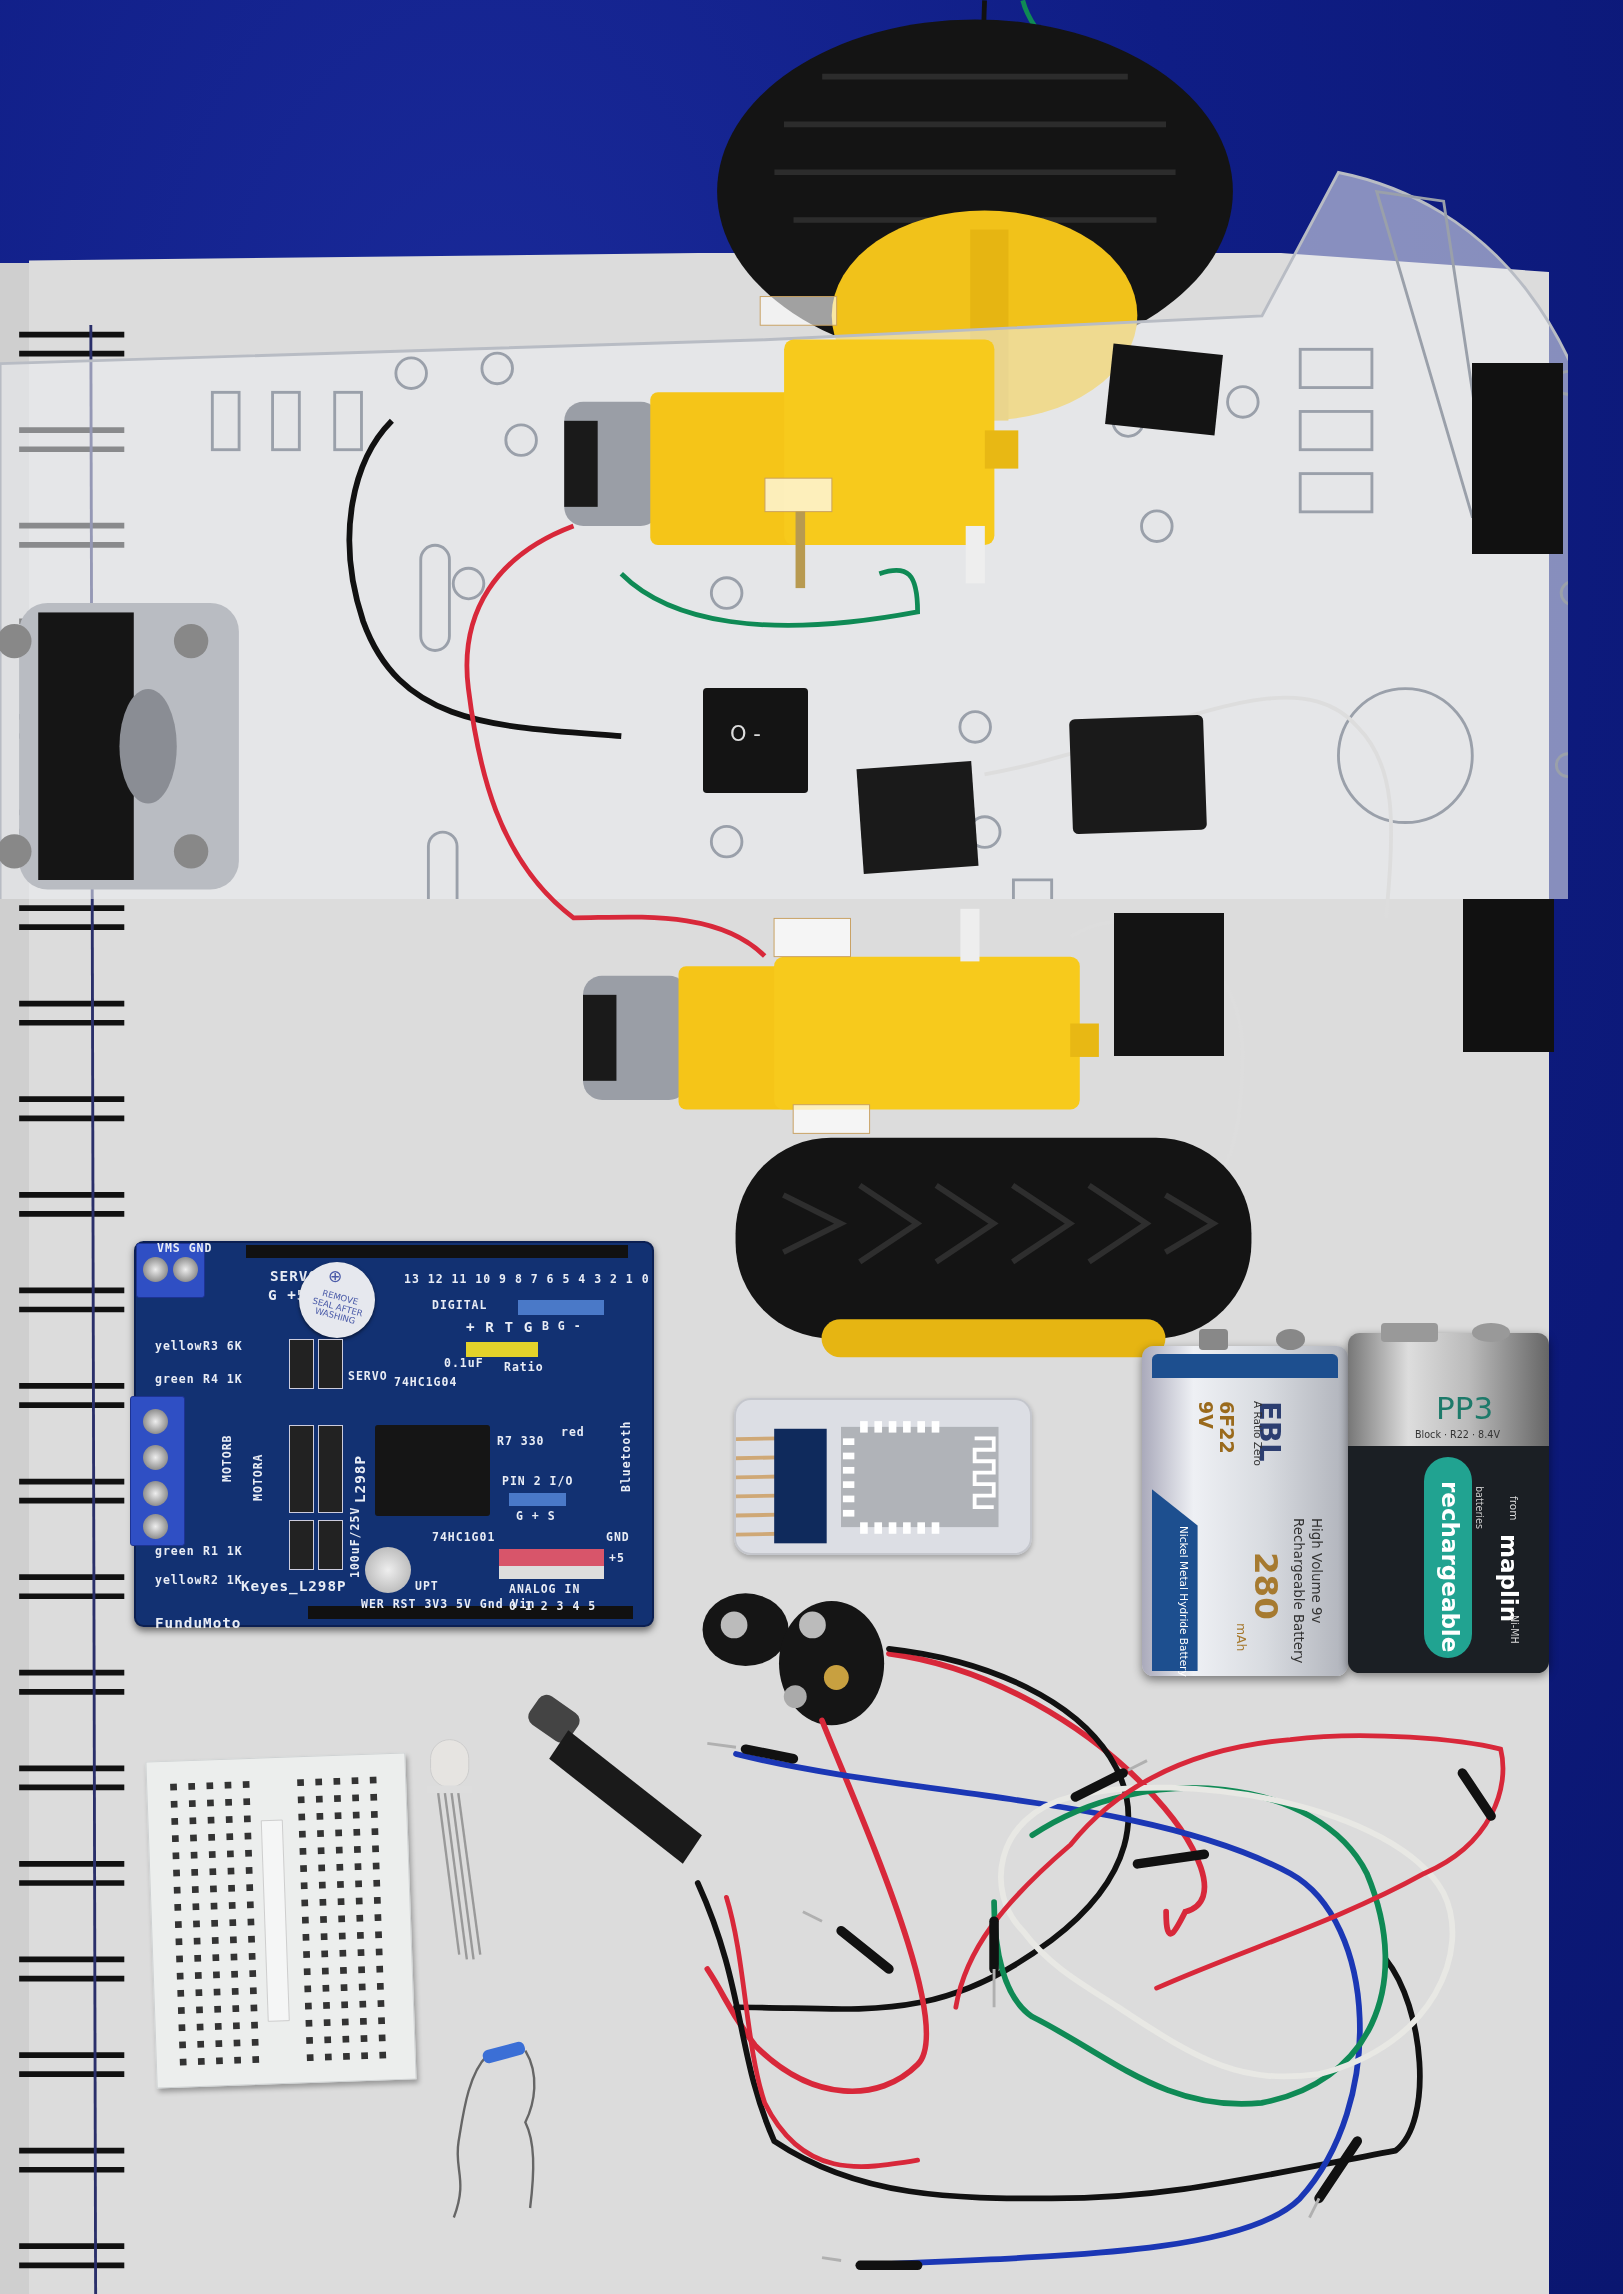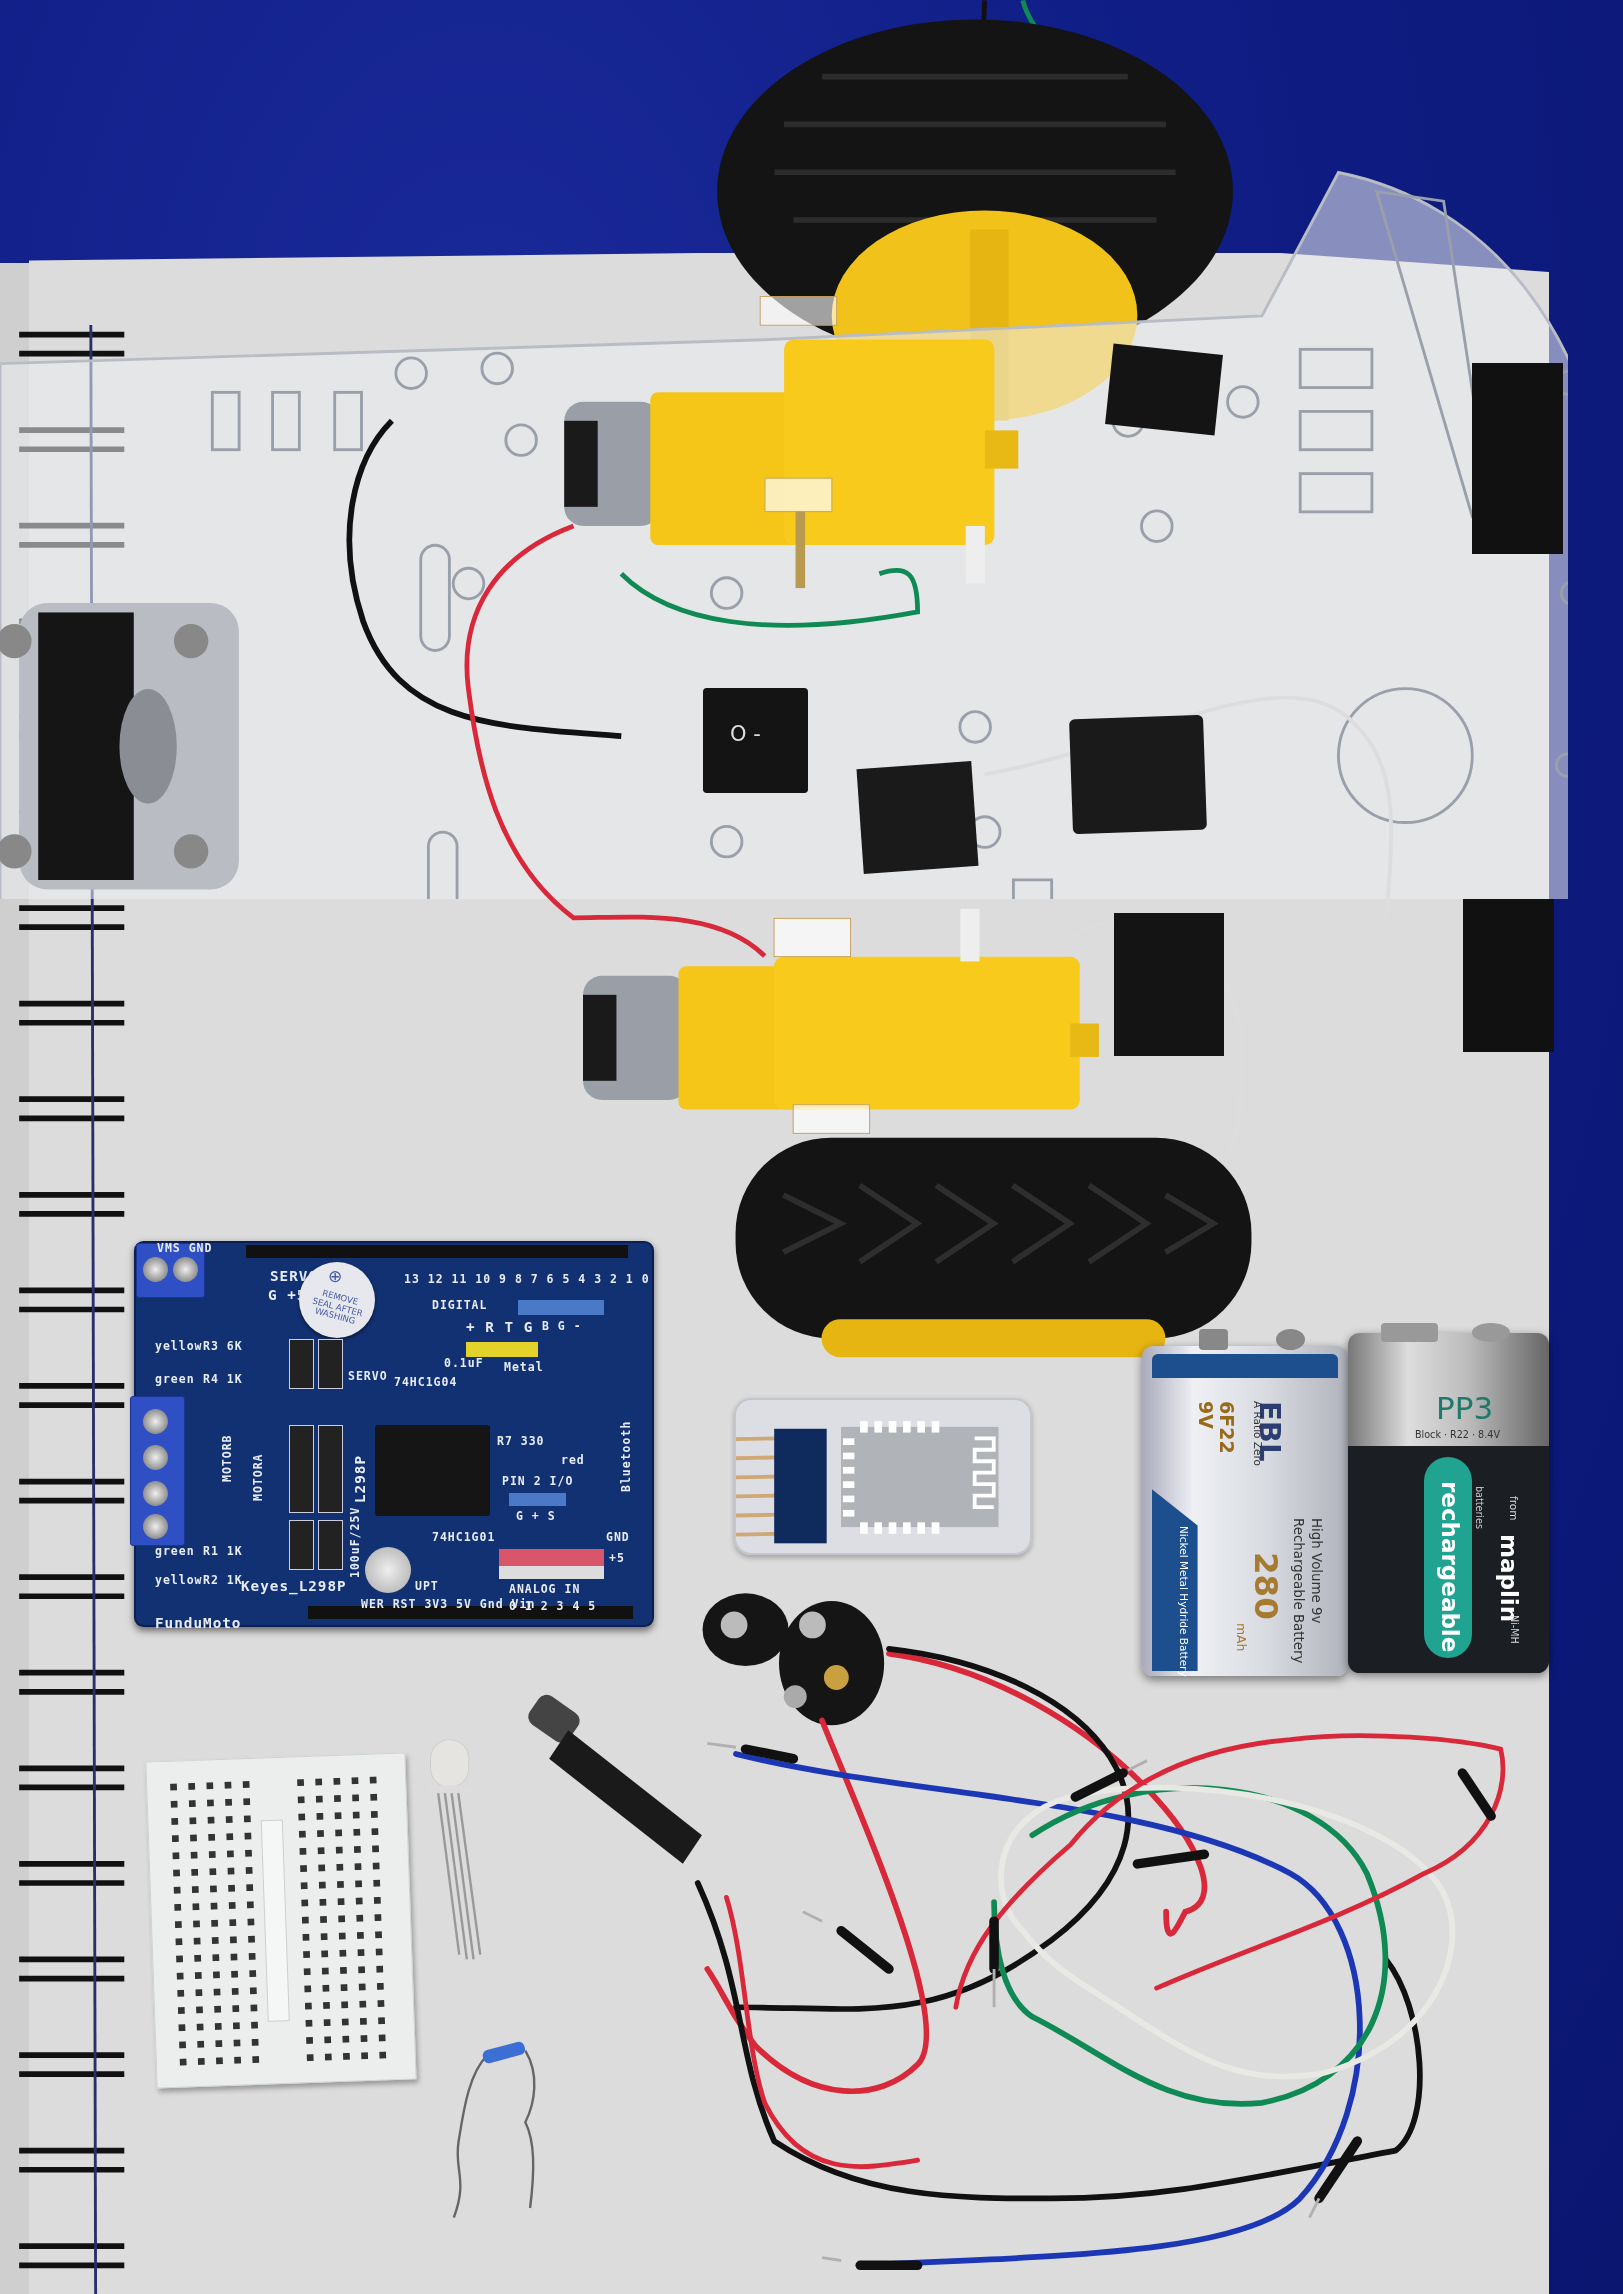--- a/index.html
+++ b/index.html
@@ -212,21 +212,21 @@
     </div>
     <div class="hdr" style="left:110px;top:1.9px;width:382px;height:13.4px;"></div>
     <div class="hdr" style="left:172px;top:363px;width:325px;height:13.4px;"></div>
 
     <span class="silk" style="left:134px;top:25px">SERVO</span>
     <span class="silk" style="left:132px;top:44px">G +5 9</span>
     <span class="silk sm" style="left:268px;top:29px">13 12 11 10 9 8   7 6 5 4 3 2 1 0</span>
     <span class="silk sm" style="left:296px;top:55px">DIGITAL</span>
     <span class="silk" style="left:330px;top:76px">+ R T G</span>
     <div class="abs" style="left:330px;top:99px;width:72px;height:15.3px;background:#e3d22a;"></div>
-    <span class="silk sm" style="left:368px;top:117px">Metal</span>
+    <span class="silk sm" style="left:368px;top:117px">Ratio</span>
     <span class="silk sm" style="left:406px;top:76px">B G -</span>
     <div class="abs" style="left:382px;top:57px;width:86px;height:15.3px;background:#4a79c8;"></div>
 
     <span class="silk sm" style="left:19px;top:96px">yellow</span>
     <span class="silk sm" style="left:67px;top:96px">R3 6K</span>
     <span class="silk sm" style="left:19px;top:129px">green</span>
     <span class="silk sm" style="left:67px;top:129px">R4 1K</span>
 
     <div id="buzzer" class="abs">
       <span style="position:absolute;left:29px;top:3.8px;color:#4a5aa8;font-size:17px;">⊕</span>
@@ -242,21 +242,21 @@
     <div class="chip" style="left:239px;top:182px;width:115px;height:91px;"></div>
     <span class="silk rot" style="left:216px;top:260px">L298P</span>
     <div class="smd" style="left:153px;top:96px;width:23px;height:48px"></div>
     <div class="smd" style="left:182px;top:96px;width:23px;height:48px"></div>
     <div class="smd" style="left:153px;top:182px;width:23px;height:86px"></div>
     <div class="smd" style="left:182px;top:182px;width:23px;height:86px"></div>
     <div class="smd" style="left:153px;top:277px;width:23px;height:48px"></div>
     <div class="smd" style="left:182px;top:277px;width:23px;height:48px"></div>
 
     <span class="silk sm" style="left:361px;top:191px">R7 330</span>
-    <span class="silk sm" style="left:425px;top:210px">red</span>
+    <span class="silk sm" style="left:425px;top:182px">red</span>
     <span class="silk sm rot" style="left:483px;top:249px">Bluetooth</span>
     <span class="silk sm" style="left:366px;top:231px">PIN 2 I/O</span>
     <div class="abs" style="left:373px;top:250px;width:57px;height:13.4px;background:#4a79c8;"></div>
     <span class="silk sm" style="left:380px;top:266px">G + S</span>
     <div class="abs" style="left:363px;top:306px;width:105px;height:17px;background:#d8556a;"></div>
     <div class="abs" style="left:363px;top:323px;width:105px;height:13.4px;background:#ddd;"></div>
     <span class="silk sm" style="left:470px;top:287px">GND</span>
     <span class="silk sm" style="left:473px;top:308px">+5</span>
     <span class="silk sm" style="left:296px;top:287px">74HC1G01</span>
     <div class="abs" style="left:229px;top:304px;width:46px;height:46px;border-radius:50%;background:radial-gradient(circle,#eee,#aaa);"></div>

